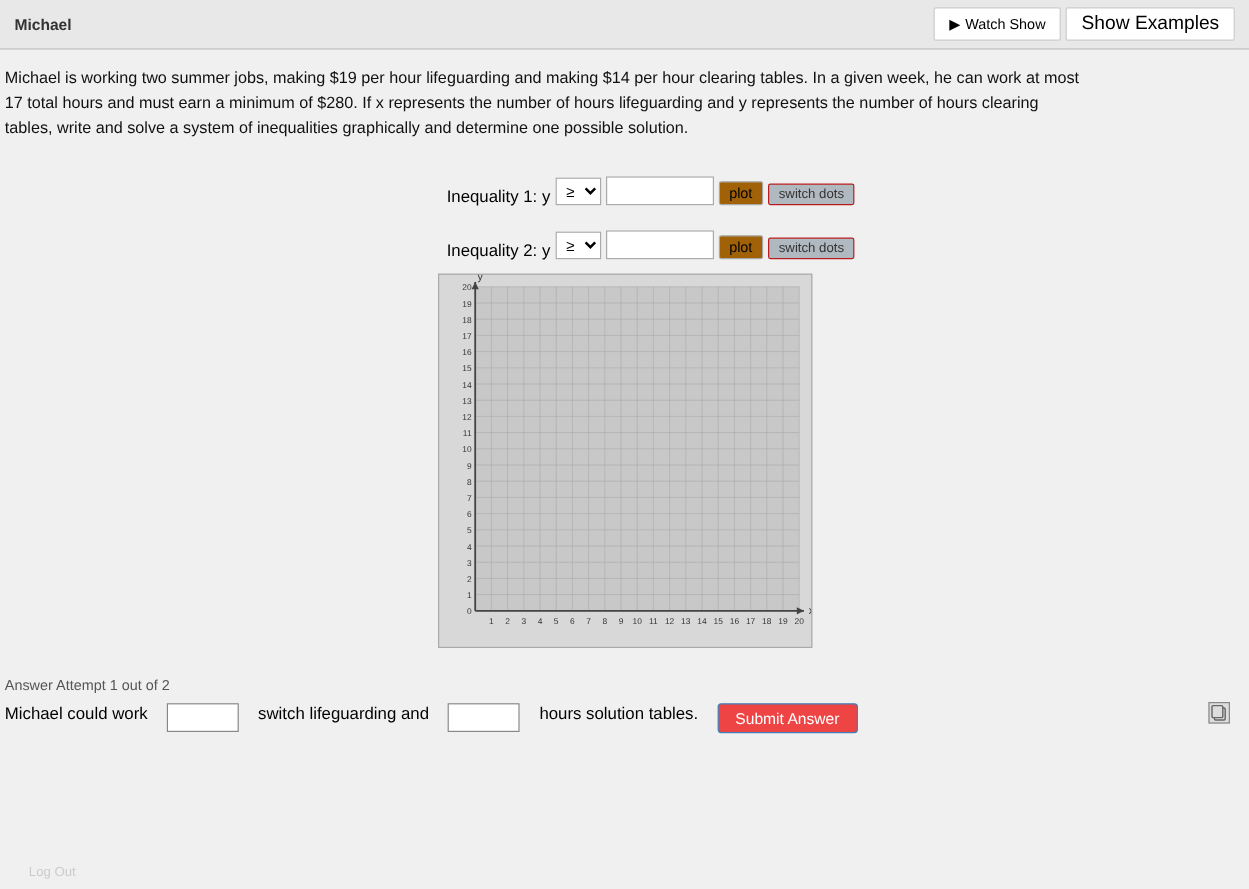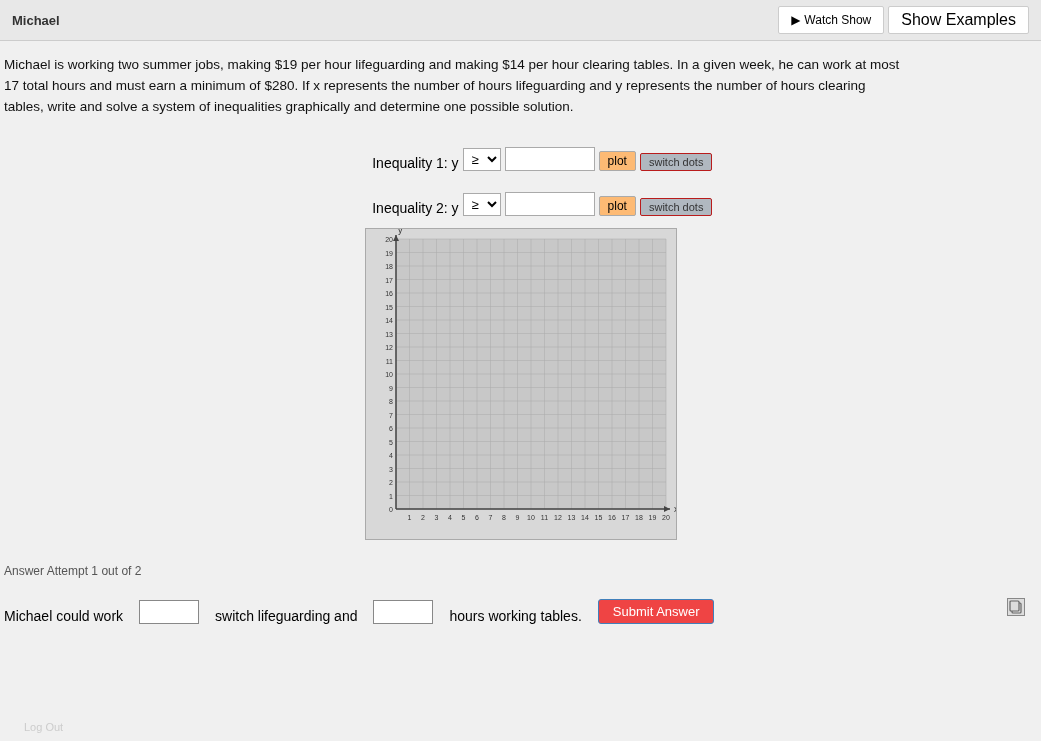--- a/index.html
+++ b/index.html
@@ -86,21 +86,21 @@
       cursor: pointer;
     }
     .inequality-input {
       border: 1px solid #aaa;
       padding: 2px 6px;
       width: 90px;
       height: 24px;
       background: white;
     }
     .btn-plot {
-      background: #fdba74;
+      background: #a16207;
       border: 1px solid #aaa;
       padding: 2px 8px;
       font-size: 12px;
       cursor: pointer;
       border-radius: 2px;
     }
     .btn-switch-dots {
       background: #b0b8c0;
       border: 1px solid #b91c1c;
       padding: 2px 8px;
@@ -122,25 +122,25 @@
     svg.graph-svg {
       display: block;
     }
     .answer-section {
       margin-top: 10px;
       padding-top: 8px;
     }
     .answer-label {
       font-size: 12px;
       color: #555;
-      margin-bottom: 21px;
+      margin-bottom: 8px;
     }
     .answer-row {
       display: flex;
-      align-items: flex-end;
+      align-items: flex-start;
       gap: 16px;
       font-size: 14px;
     }
     .answer-input {
       border: 1px solid #888;
       width: 60px;
       height: 24px;
       padding: 2px 4px;
       background: white;
     }
@@ -339,21 +339,21 @@
     </div>
   </div>
 
   <div class="answer-section" style="position:relative;">
     <div class="answer-label">Answer  Attempt 1 out of 2</div>
     <div class="answer-row">
       <span>Michael could work</span>
       <input class="answer-input" type="text" value="" style="">
       <span>switch lifeguarding and</span>
       <input class="answer-input" type="text" value="" style="">
-      <span>hours working tables.</span>
+      <span>hours solution tables.</span>
       <button class="btn-submit">Submit Answer</button>
     </div>
     <div class="copy-icon" title="Copy">
       <svg width="16" height="16" viewBox="0 0 16 16">
         <rect x="4" y="4" width="9" height="10" rx="1" fill="none" stroke="#666" stroke-width="1.2"></rect>
         <rect x="2" y="2" width="9" height="10" rx="1" fill="#ddd" stroke="#666" stroke-width="1.2"></rect>
       </svg>
     </div>
   </div>
 </div>

